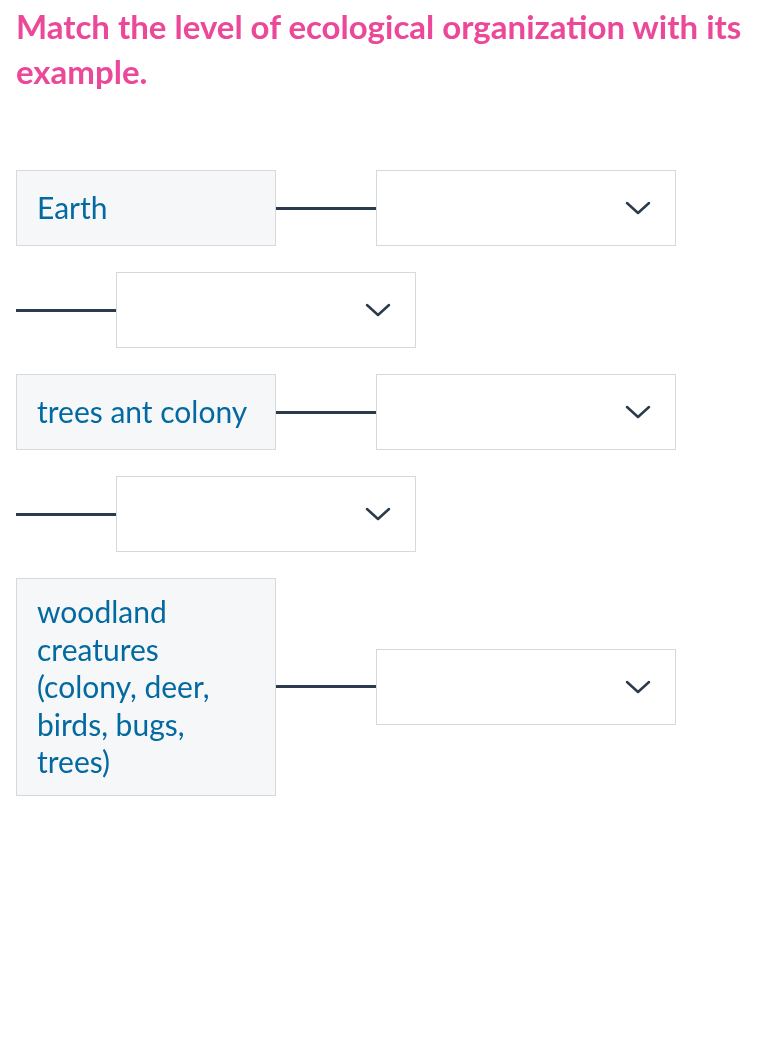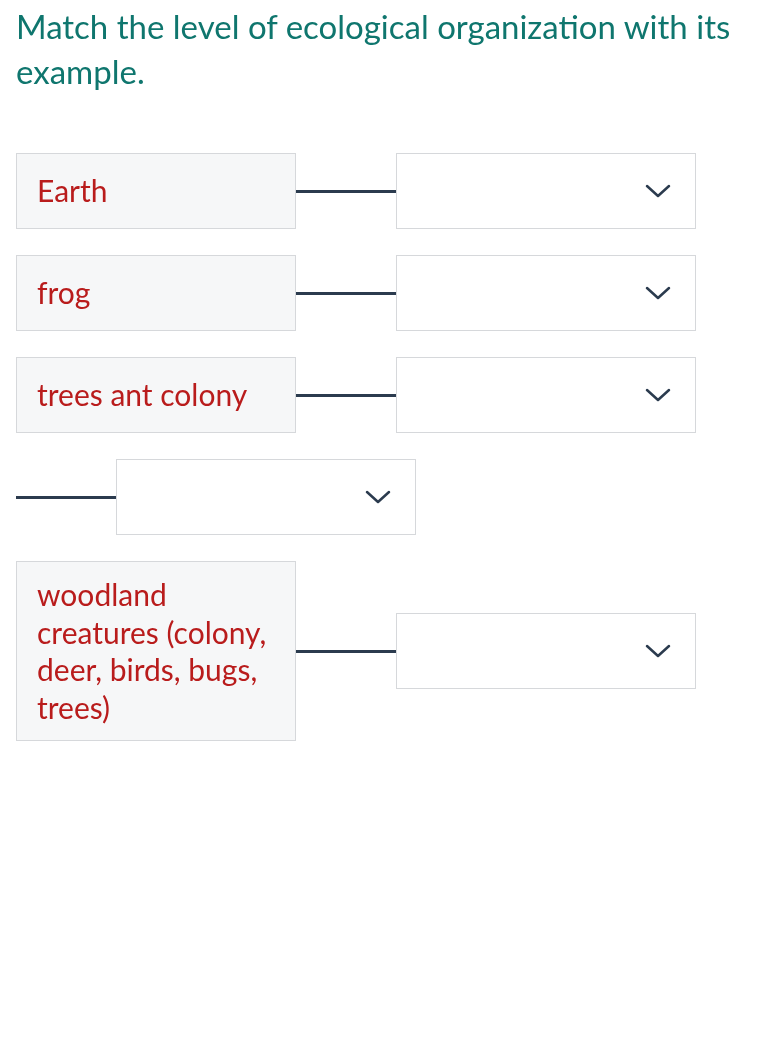--- a/index.html
+++ b/index.html
@@ -11,39 +11,39 @@
     font-family: -apple-system, BlinkMacSystemFont, "Segoe UI", "Lato", sans-serif;
     background: #ffffff;
     width: 760px;
     height: 1044px;
     padding: 4px 16px 16px 16px;
     color: #2b3b4e;
   }
   .question-text {
     font-size: 33px;
     line-height: 1.35;
-    color: #0f766e;
-    margin-bottom: 60px;
-    font-weight: 400;
+    color: #ec4899;
+    margin-bottom: 77px;
+    font-weight: 700;
   }
   .match-row {
     display: flex;
     align-items: center;
     margin-bottom: 26px;
   }
   .term-box {
-    width: 280px;
+    width: 260px;
     min-height: 76px;
     border: 1.5px solid #d6d8db;
     background: #f6f7f8;
     display: flex;
     align-items: center;
     padding: 14px 20px;
     font-size: 30px;
-    color: #b91c1c;
+    color: #0369a1;
     line-height: 1.25;
     font-weight: 400;
   }
   .connector {
     width: 100px;
     height: 3px;
     background: #2b3b4e;
   }
   .dropdown {
     width: 300px;
@@ -77,23 +77,20 @@
   </div>
   <div class="connector"></div>
   <div class="dropdown">
     <svg class="chevron" viewBox="0 0 26 14">
       <polyline points="2,2 13,12 24,2"></polyline>
     </svg>
   </div>
 </div>
 
 <div class="match-row">
-  <div class="term-box">
-    <span>frog</span>
-  </div>
   <div class="connector"></div>
   <div class="dropdown">
     <svg class="chevron" viewBox="0 0 26 14">
       <polyline points="2,2 13,12 24,2"></polyline>
     </svg>
   </div>
 </div>
 
 <div class="match-row">
   <div class="term-box">

